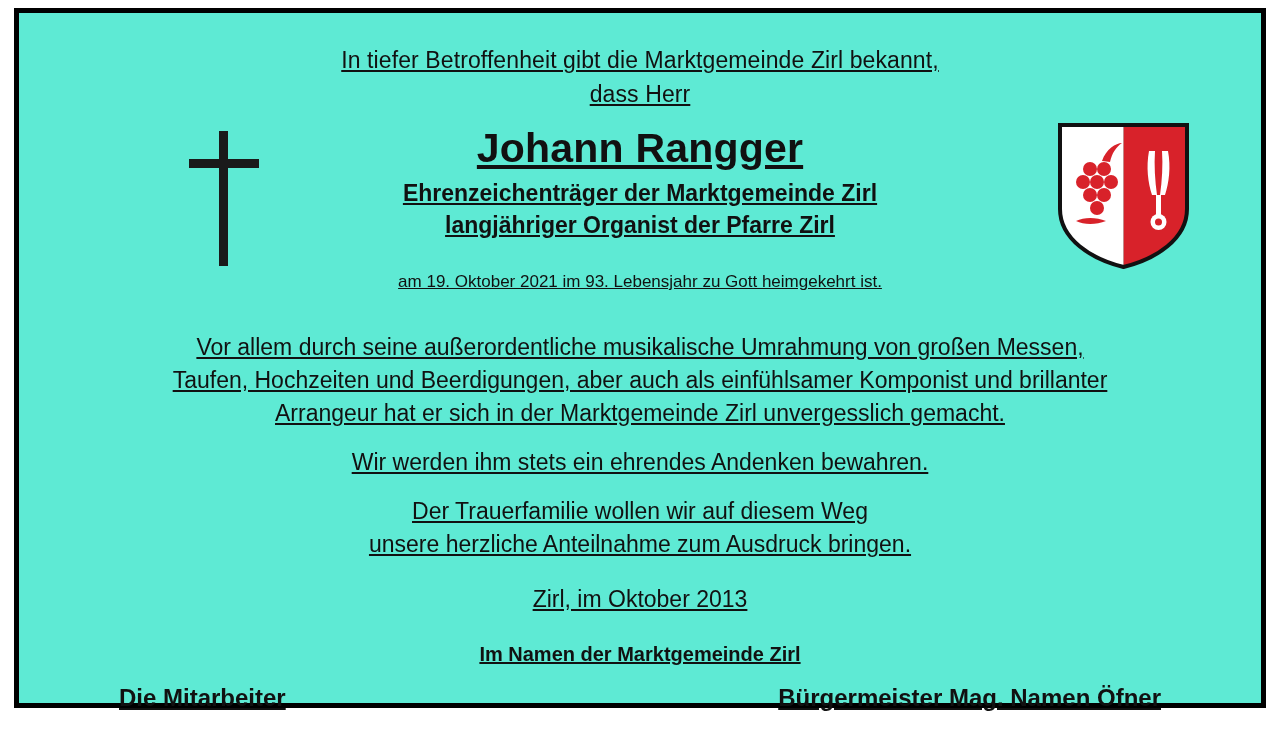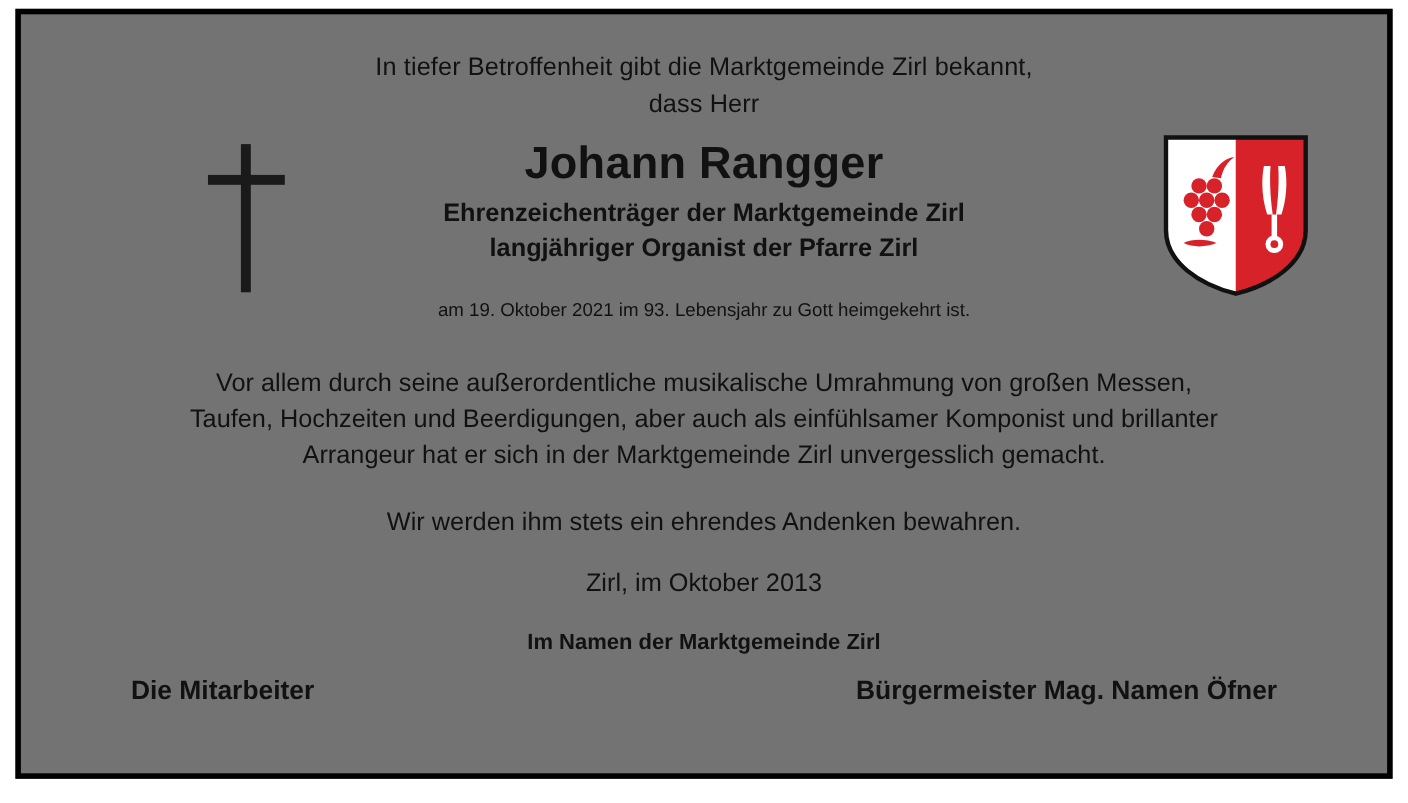--- a/index.html
+++ b/index.html
@@ -15,22 +15,23 @@
     overflow: hidden;
   }
 
   .notice-frame {
     position: absolute;
     left: 14px;
     top: 8px;
     width: 1252px;
     height: 700px;
     border: 5px solid #000000;
-    background: #737373;
+    background: #5eead4;
     box-sizing: border-box;
+    text-decoration: underline;
   }
 
   .notice-inner {
     position: relative;
     width: 100%;
     height: 100%;
     box-sizing: border-box;
     padding: 30px 40px 10px 40px;
   }
 
@@ -69,21 +70,21 @@
     line-height: 34px;
   }
 
   .paragraph {
     margin-top: 32px;
     font-size: 23px;
     line-height: 33px;
   }
 
   .paragraph.tight {
-    margin-top: 28px;
+    margin-top: 16px;
   }
 
   .place-date {
     margin-top: 22px;
     font-size: 23px;
     line-height: 33px;
   }
 
   .in-name {
     margin-top: 22px;
@@ -189,20 +190,24 @@
     <div class="paragraph">
       <div class="line">Vor allem durch seine außerordentliche musikalische Umrahmung von großen Messen,</div>
       <div class="line">Taufen, Hochzeiten und Beerdigungen, aber auch als einfühlsamer Komponist und brillanter</div>
       <div class="line">Arrangeur hat er sich in der Marktgemeinde Zirl unvergesslich gemacht.</div>
     </div>
 
     <div class="paragraph tight">
       <div class="line">Wir werden ihm stets ein ehrendes Andenken bewahren.</div>
     </div>
 
+    <div class="paragraph tight">
+      <div class="line">Der Trauerfamilie wollen wir auf diesem Weg</div>
+      <div class="line">unsere herzliche Anteilnahme zum Ausdruck bringen.</div>
+    </div>
 
     <div class="line place-date">Zirl, im Oktober 2013</div>
 
     <div class="line in-name">Im Namen der Marktgemeinde Zirl</div>
 
     <div class="signatories">
       <div class="signatory">Die Mitarbeiter</div>
       <div class="signatory">Bürgermeister Mag. Namen Öfner</div>
     </div>
 

